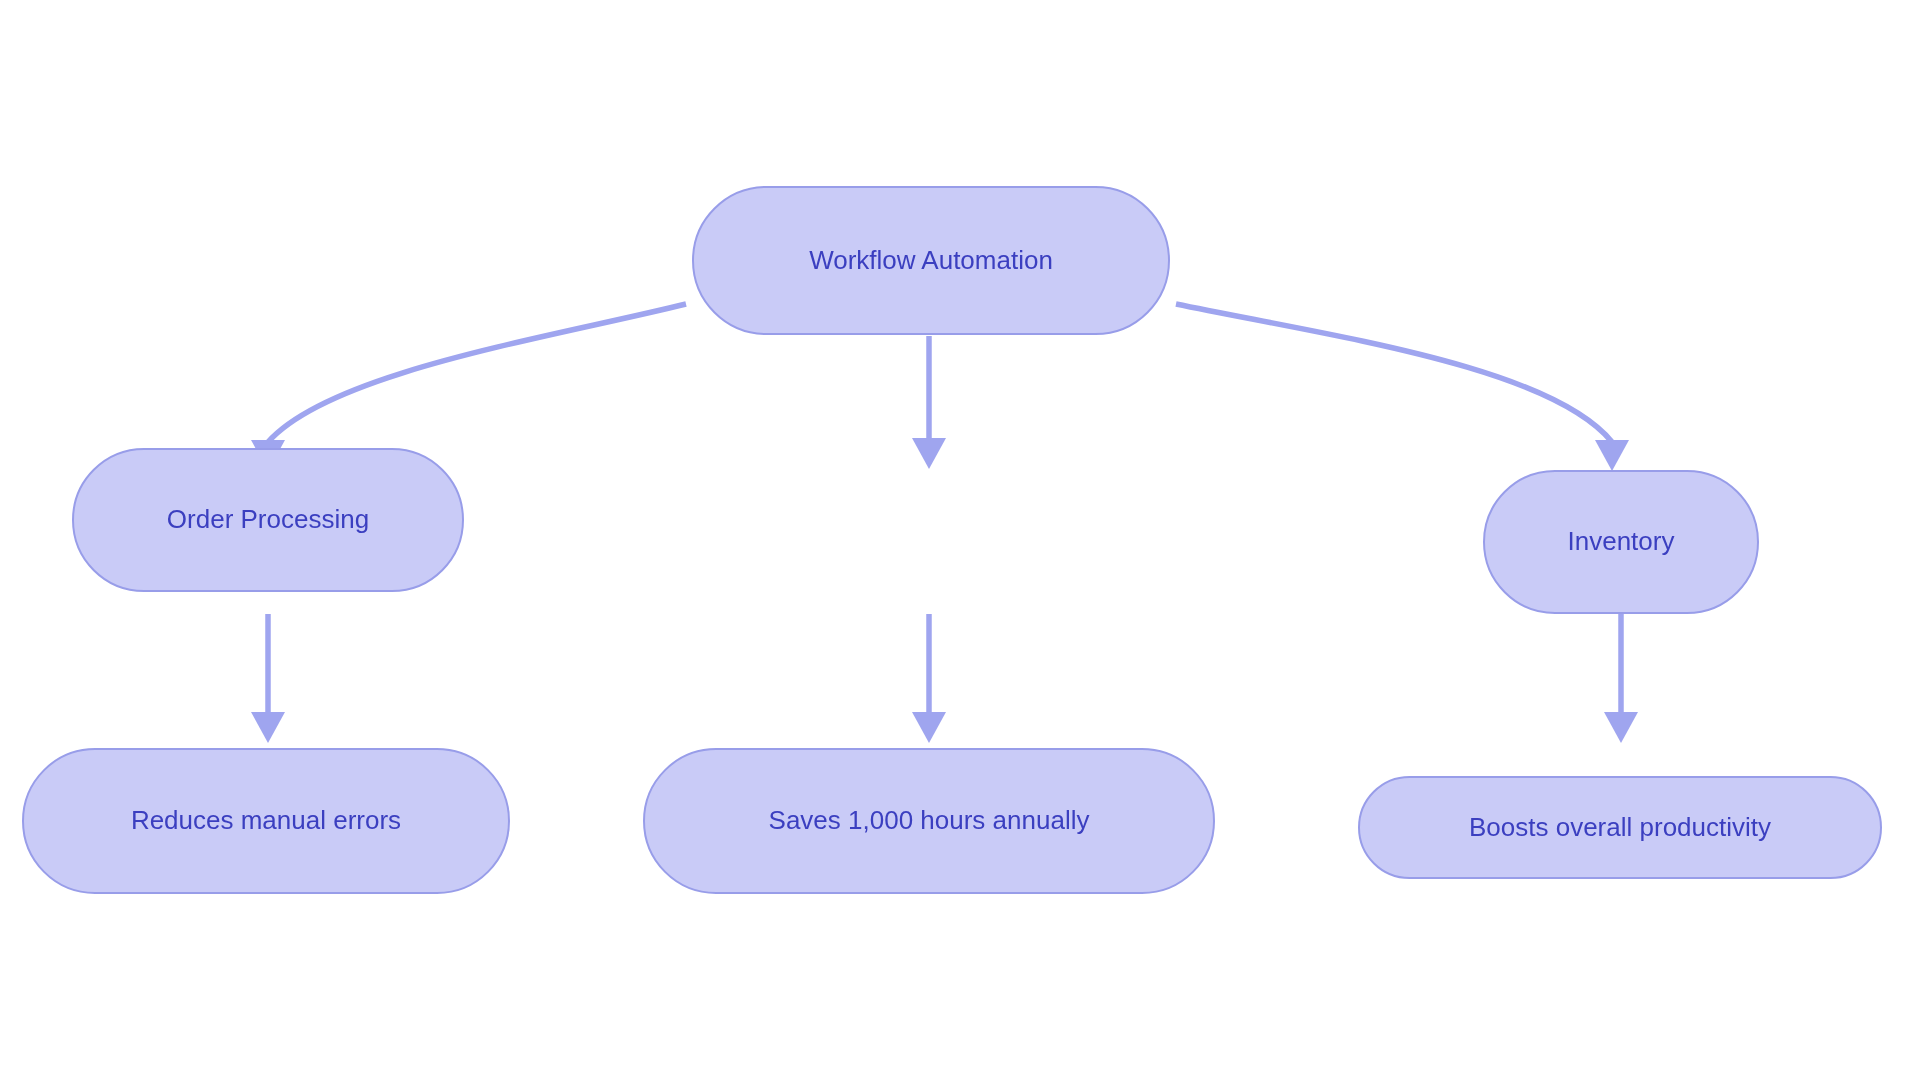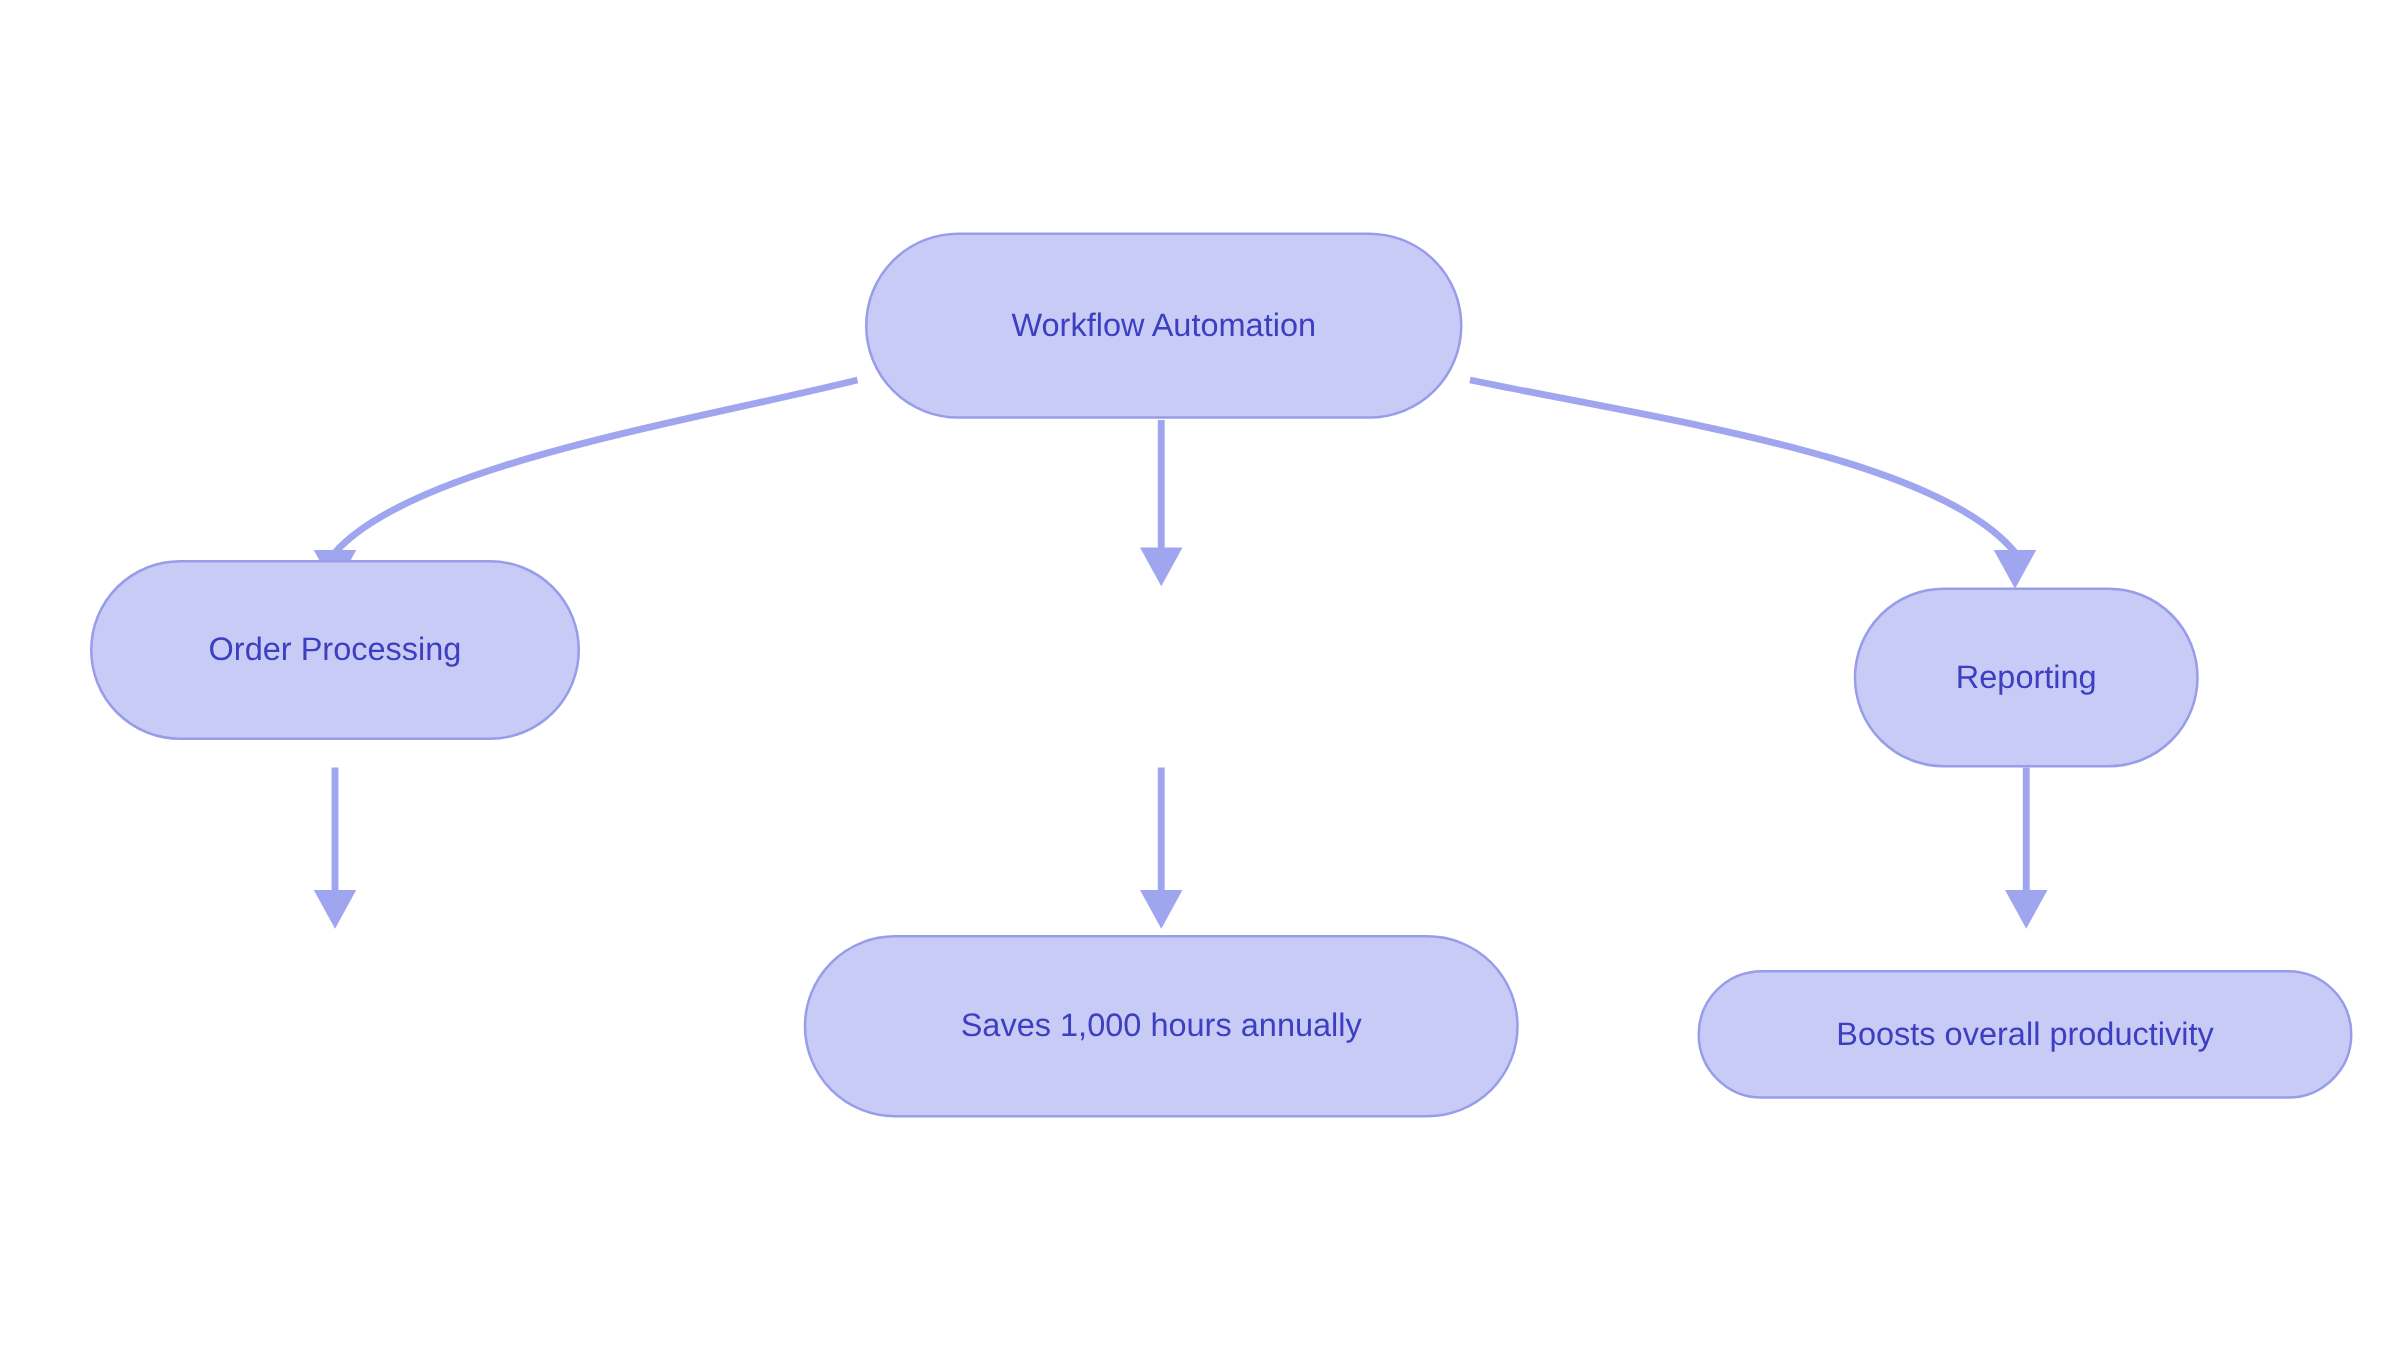--- a/index.html
+++ b/index.html
@@ -79,23 +79,26 @@
   <div class="node n-root">
     <span>Workflow Automation</span>
   </div>
 
   <div class="node n-order">
     <span>Order Processing</span>
   </div>
 
 
   <div class="node n-reporting">
-    <span>Reporting</span>
+    <span>Inventory</span>
   </div>
 
+  <div class="node n-order-b">
+    <span>Reduces manual errors</span>
+  </div>
 
   <div class="node n-invent-b">
     <span>Saves 1,000 hours annually</span>
   </div>
 
   <div class="node n-report-b">
     <span>Boosts overall productivity</span>
   </div>
 
 </div>

